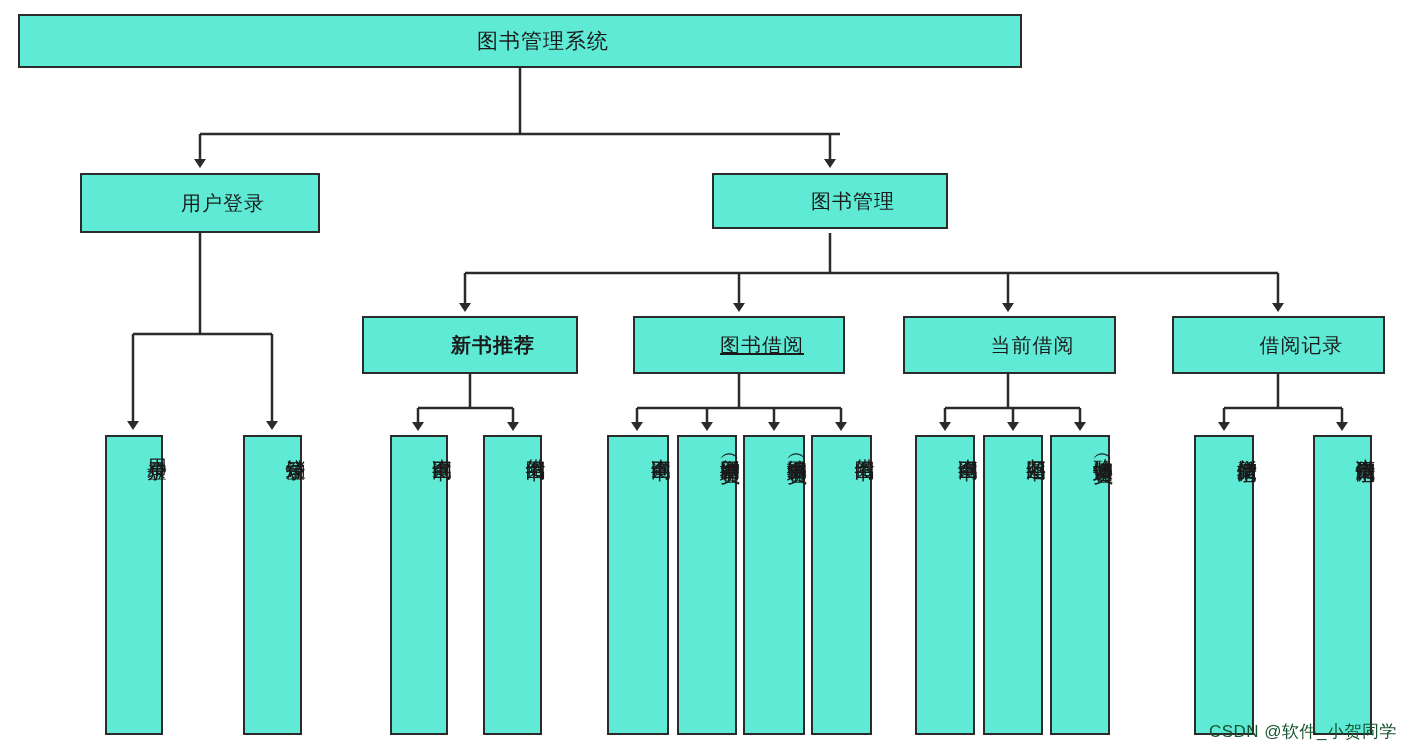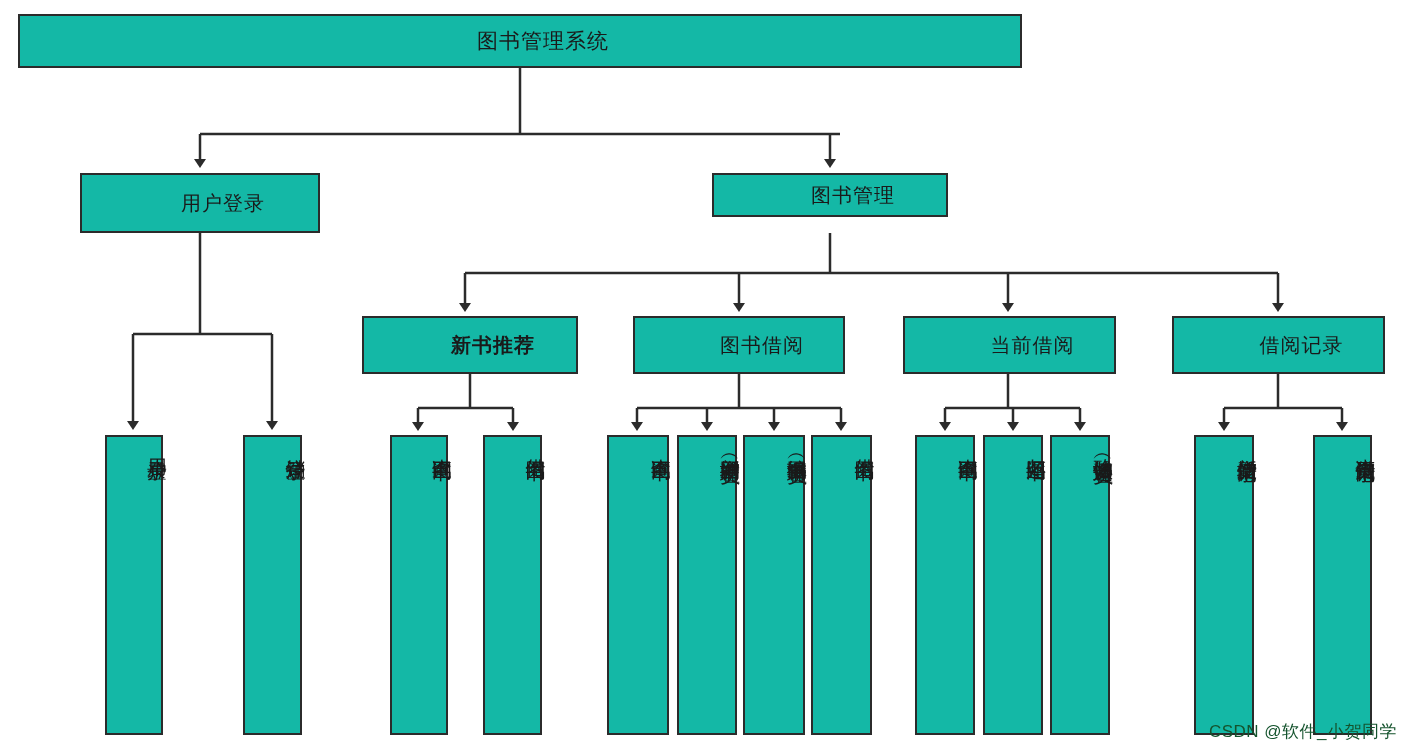--- a/index.html
+++ b/index.html
@@ -23,21 +23,21 @@
     left: 0;
     top: 0;
     width: 1405px;
     height: 747px;
     pointer-events: none;
   }
   .node {
     position: absolute;
     box-sizing: border-box;
     border: 2px solid #2b2b2b;
-    background: #14b8a6;
+    background: #5eead4;
     display: flex;
     align-items: center;
     justify-content: center;
     text-align: center;
     z-index: 2;
     padding-left: 46px;
   }
   .node.root {
     font-size: 21px;
   }
@@ -128,28 +128,28 @@
     </g>
   </svg>
 
   <div class="node root" style="left:18px; top:14px; width:1004px; height:54px;">
     <span class="hlabel">图书管理系统</span>
   </div>
 
   <div class="node level2" style="left:80px; top:173px; width:240px; height:60px;">
     <span class="hlabel">用户登录</span>
   </div>
-  <div class="node level2" style="left:712px; top:173px; width:236px; height:44px;">
+  <div class="node level2" style="left:712px; top:173px; width:236px; height:56px;">
     <span class="hlabel">图书管理</span>
   </div>
 
   <div class="node level2" style="left:362px; top:316px; width:216px; height:58px;font-weight:bold;">
     <span class="hlabel">新书推荐</span>
   </div>
-  <div class="node level2" style="left:633px; top:316px; width:212px; height:58px;">
+  <div class="node level2" style="left:633px; top:316px; width:212px; height:58px;text-decoration:underline;">
     <span class="hlabel">图书借阅</span>
   </div>
   <div class="node level2" style="left:1172px; top:316px; width:213px; height:58px;">
     <span class="hlabel">借阅记录</span>
   </div>
   <div class="node level2" style="left:903px; top:316px; width:213px; height:58px;">
     <span class="hlabel">当前借阅</span>
   </div>
 
   <div class="node leaf" style="left:105px; top:435px; width:58px; height:300px;">

